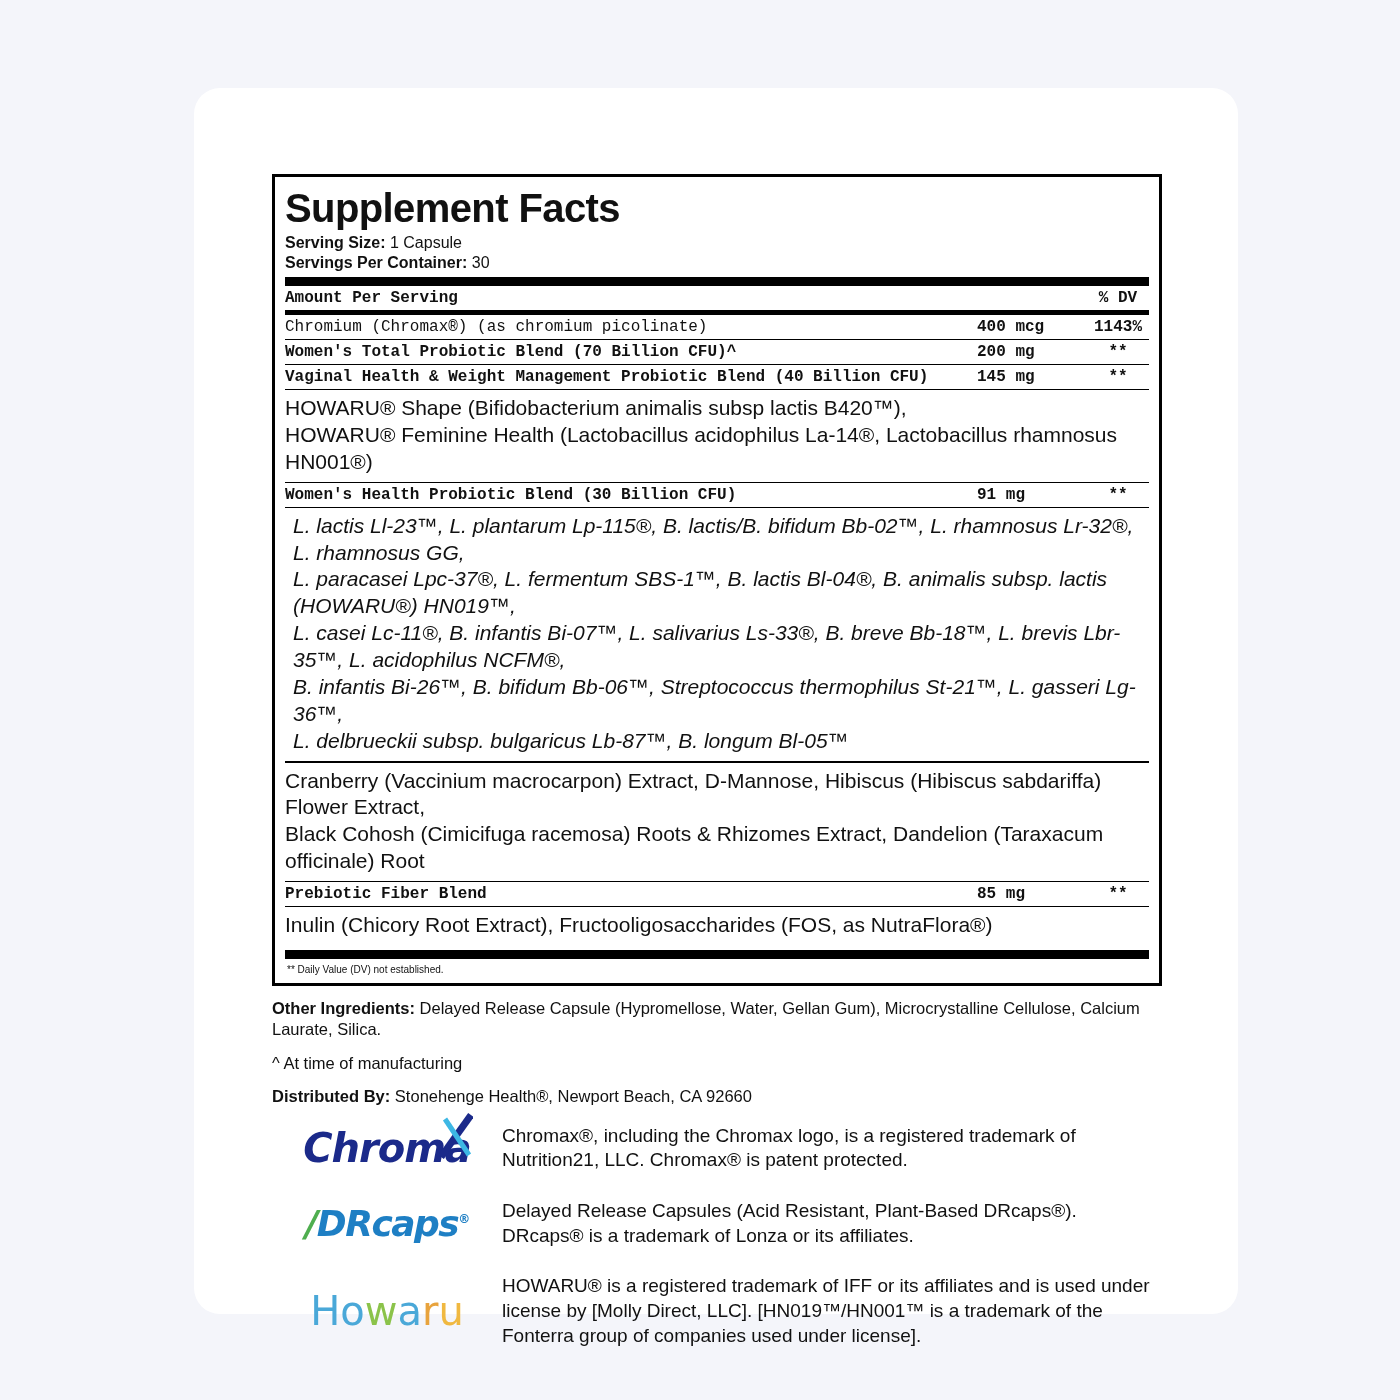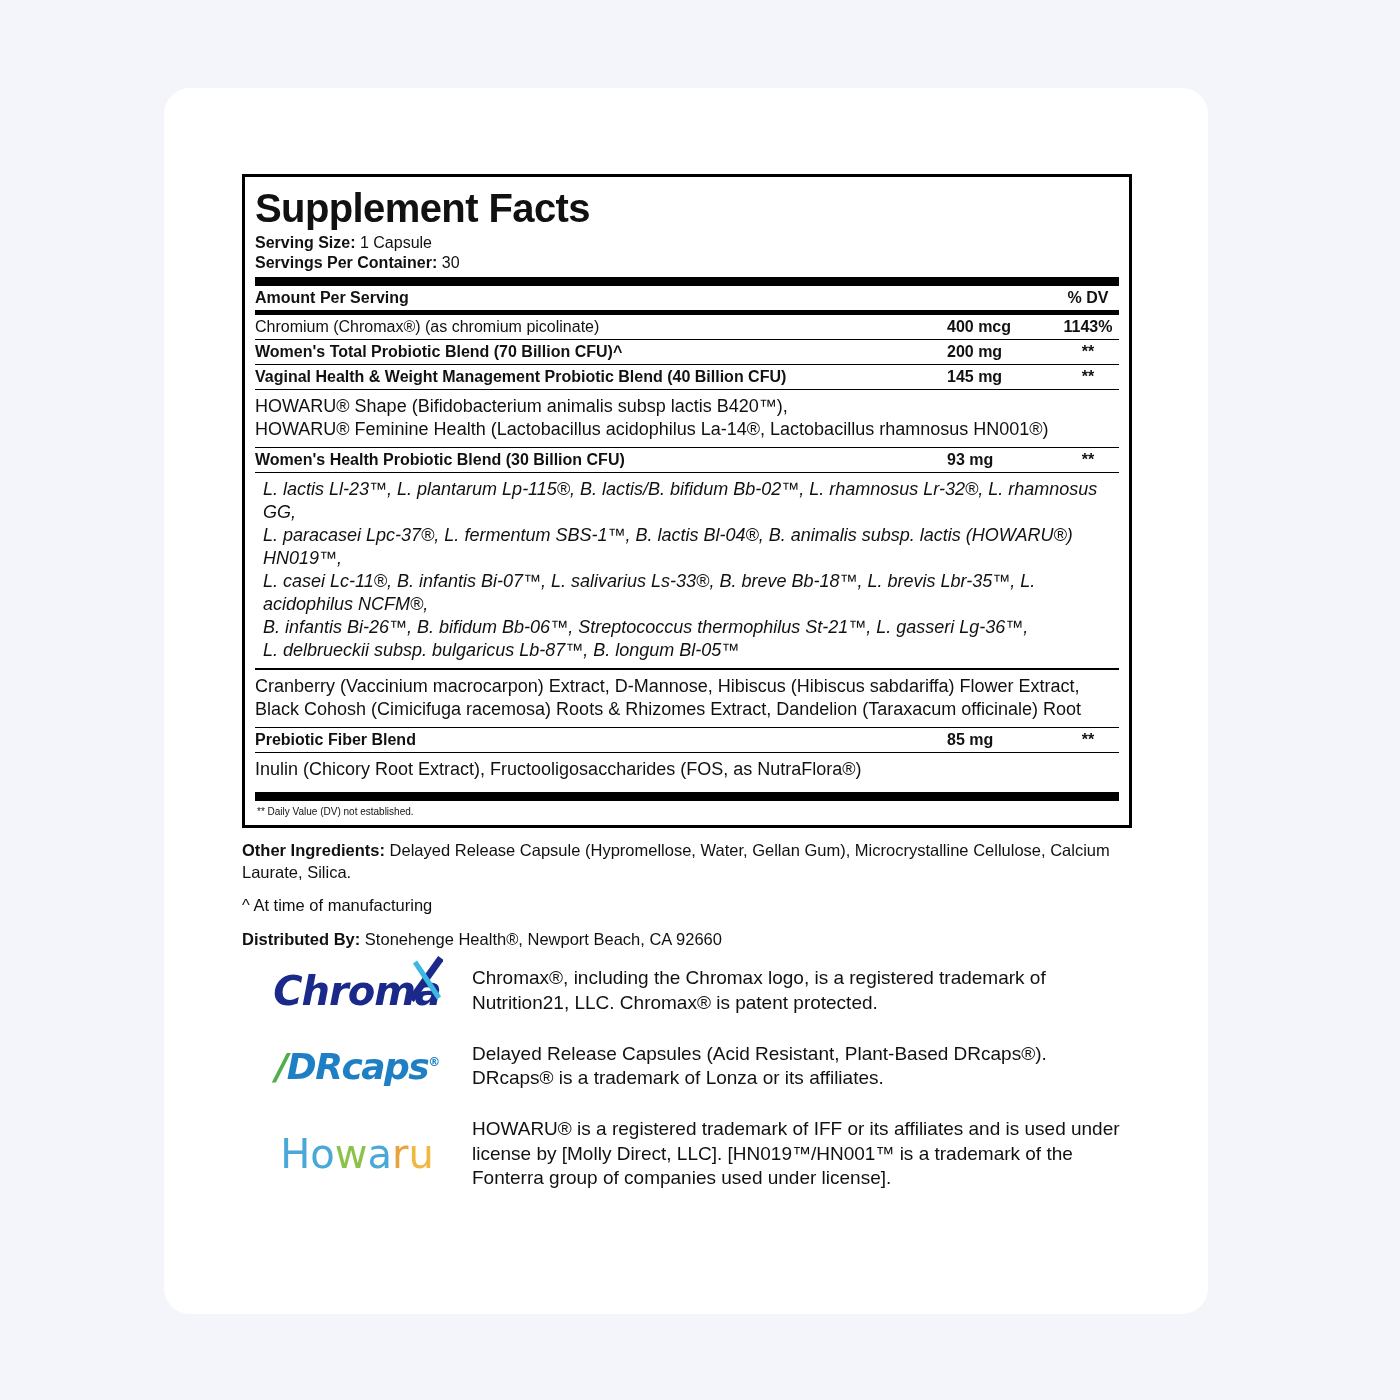--- a/index.html
+++ b/index.html
@@ -9,21 +9,21 @@
   body {
     width: 1400px;
     height: 1400px;
     background: #f4f5fa;
     font-family: "Liberation Sans", sans-serif;
     color: #111;
     overflow: hidden;
   }
   .card {
     position: absolute;
-    left: 164px;
+    left: 194px;
     top: 88px;
     width: 1044px;
     height: 1226px;
     background: #ffffff;
     border-radius: 26px;
   }
   .sheet {
     position: absolute;
     left: 78px;
     top: 86px;
@@ -57,27 +57,28 @@
   .rule-hair  { border-top: 1px solid #000; }
 
   table.facts {
     width: 100%;
     border-collapse: collapse;
     font-size: 16px;
   }
   table.facts td {
     padding: 3px 0 3px 0;
     vertical-align: top;
+    font-family: Liberation Mono, monospace;
   }
   td.amt { white-space: nowrap; padding-right: 10px; width: 110px; font-weight: 700;}
   td.dv  { text-align: center; white-space: nowrap; width: 62px; font-weight: 700;}
   .hdr td { font-weight: 700; }
   .bold { font-weight: 700; }
   .indent1 { padding-left: 16px; }
-  .desc { font-size: 18px; line-height: 1.28; }
+  .desc { font-size: 21px; line-height: 1.28; }
 
   .footnote {
     font-size: 10px;
     padding: 5px 0 2px 2px;
   }
 
   
   .below { margin-top: 12px; font-size: 16.5px; line-height: 1.3; }
   .below p { margin: 0 0 12px 0; }
   .below b { font-weight: 700; }
@@ -214,21 +215,21 @@
         <div>HOWARU® Shape (Bifidobacterium animalis subsp lactis B420™),</div>
         <div>HOWARU® Feminine Health (Lactobacillus acidophilus La-14®, Lactobacillus rhamnosus HN001®)</div>
       </div>
 
       <div class="rule-thin"></div>
 
       <table class="facts">
         <tbody>
             <tr>
           <td class="bold indent1">Women's Health Probiotic Blend (30 Billion CFU)</td>
-          <td class="amt">93 mg</td>
+          <td class="amt">91 mg</td>
           <td class="dv">**</td>
         </tr>
       </tbody>
         </table>
 
       <div class="rule-hair"></div>
 
       <div class="desc" style="padding:5px 0 6px 8px; font-style:italic;">
         <div>L. lactis Ll-23™, L. plantarum Lp-115®, B. lactis/B. bifidum Bb-02™, L. rhamnosus Lr-32®, L. rhamnosus GG,</div>
         <div>L. paracasei Lpc-37®, L. fermentum SBS-1™, B. lactis Bl-04®, B. animalis subsp. lactis (HOWARU®) HN019™,</div>

